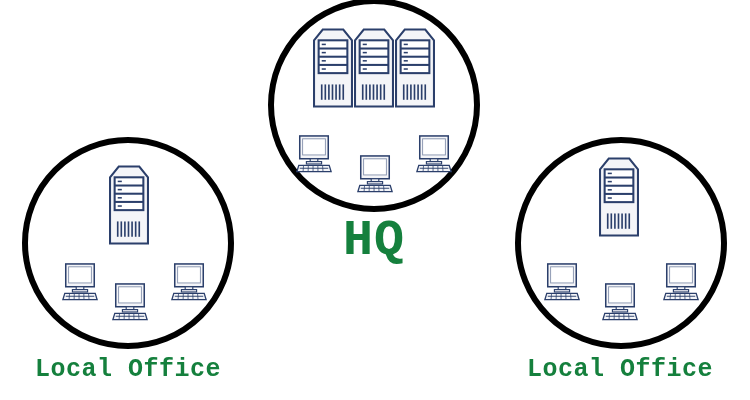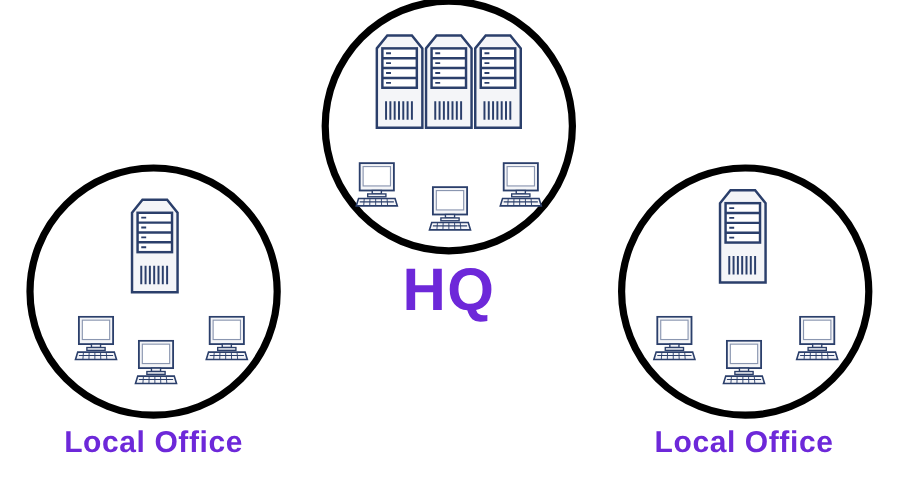--- a/index.html
+++ b/index.html
@@ -8,23 +8,23 @@
     .ring {
       position: absolute;
       box-sizing: border-box;
       border: 6px solid #000;
       border-radius: 50%;
       background: #fff;
     }
     .icon { position: absolute; }
     .label {
       position: absolute;
-      font-family: Liberation Sans, sans-serif;
+      font-family: Liberation Mono, monospace;
       font-weight: bold;
-      color: #6d28d9;
+      color: #15803d;
       text-align: center;
       white-space: nowrap;
       letter-spacing: 0.5px;
     }
     .label-hq { font-size: 50px; letter-spacing: 1px; }
     .label-local { font-size: 25px; }
   </style>
 </head>
 <body>
 

